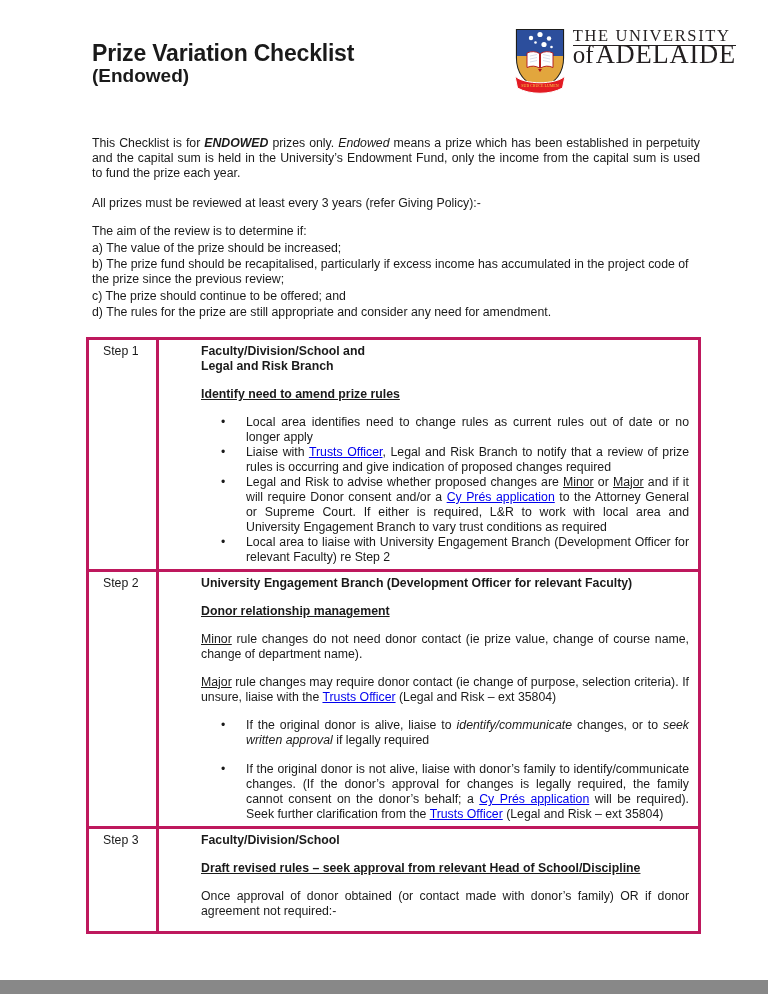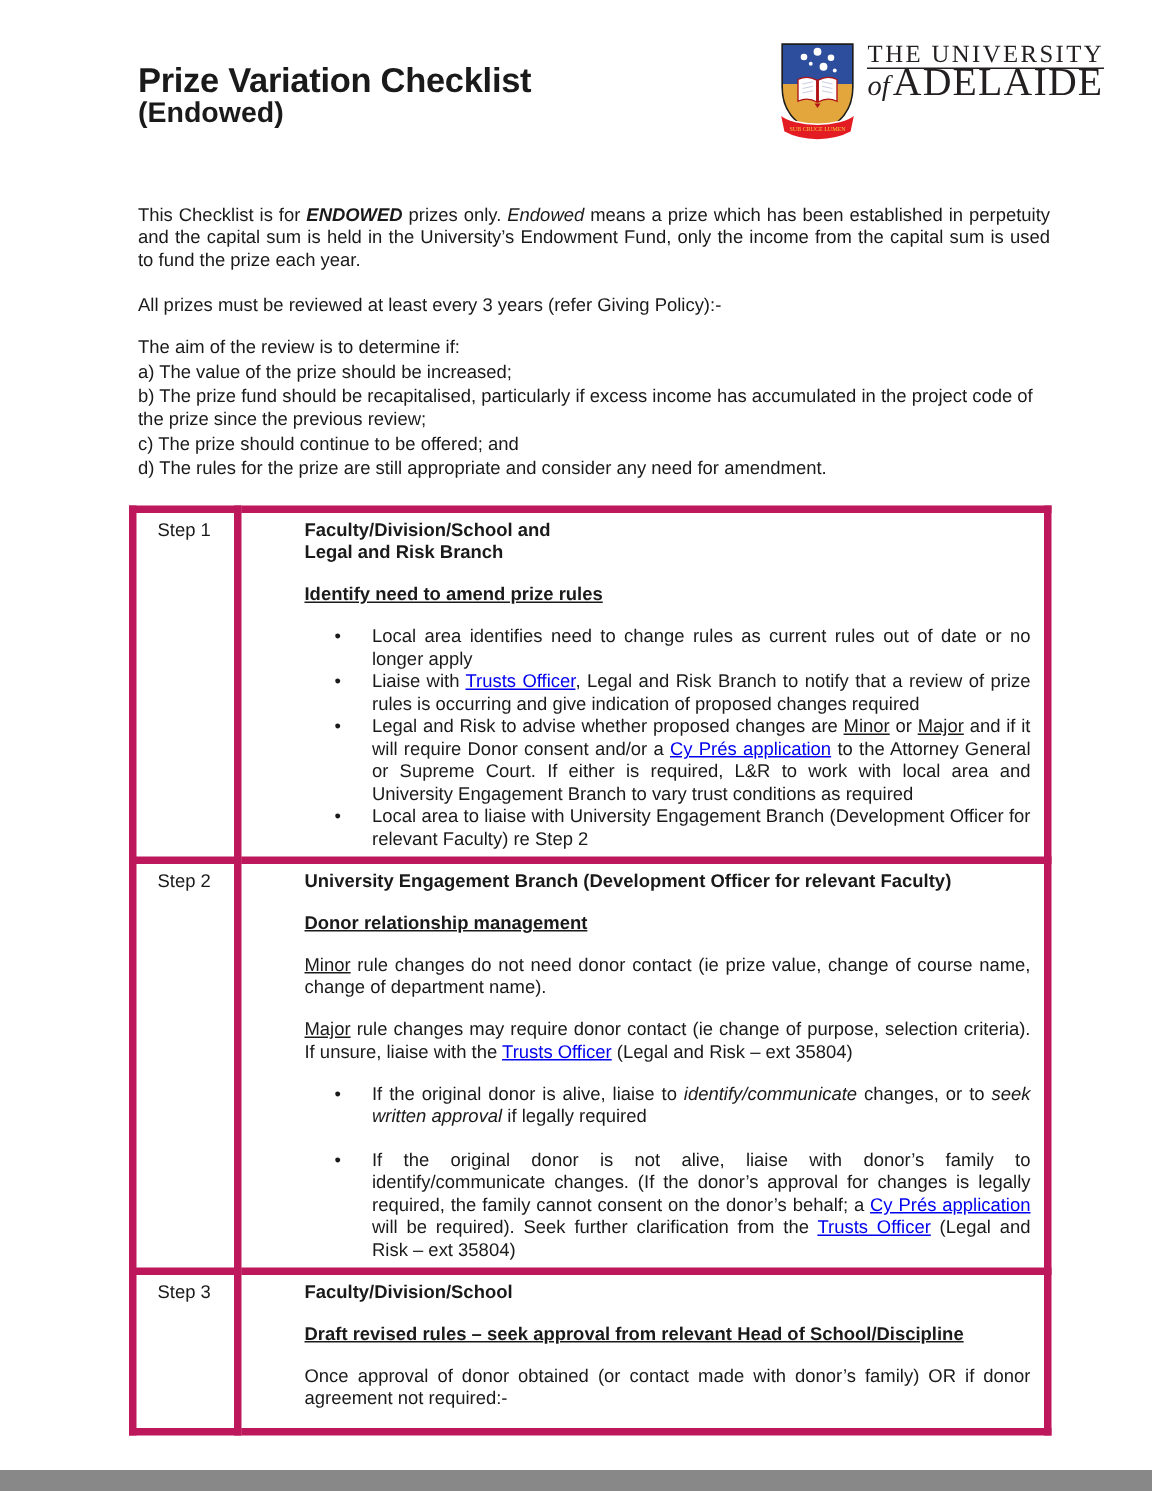--- a/index.html
+++ b/index.html
@@ -18,38 +18,38 @@
   
   .hdr { display:flex; justify-content:space-between; align-items:flex-start; }
   .title { font-size:23px; line-height:26px; font-weight:bold; letter-spacing:-0.2px; }
   .subtitle { font-size:19px; line-height:18px; font-weight:bold; margin-top:1px; }
   .logo { display:flex; align-items:flex-start; margin-top:-12px; margin-right:-36px; }
   .crest { width:52px; height:68px; flex:0 0 auto; }
   .lockup { margin-left:7px; font-family:"Liberation Serif","DejaVu Serif",serif; color:#231f20; }
   .lockup-top { font-size:16.5px; letter-spacing:1.6px; padding-bottom:2px;
                 border-bottom:1.8px solid #231f20; white-space:nowrap; }
   .lockup-bottom { display:flex; align-items:baseline; margin-top:1px; }
-  .lockup-of { font-style:italic; font-size:19px; margin-right:2px; }
+  .lockup-of { font-size:25px; margin-right:2px; }
   .lockup-name { font-size:26.5px; letter-spacing:0.8px; }
 
   
   .intro { margin-top:40px; }
   .intro p { text-align:justify; }
   .sp1 { margin-top:15px; }
   .aim { margin-top:13px; }
   .aim div { margin-bottom:1.5px; text-align:left; }
   .r-i  { font-style:italic; }
   .r-bi { font-weight:bold; font-style:italic; }
   .r-u  { text-decoration:underline; }
   a.r-lnk { color:var(--link,#0000EE); text-decoration:underline; cursor:pointer; }
 
   
   .tbl-wrap { margin:17px 0 0 -6px; }
   table.steps { border-collapse:collapse; width:615px; table-layout:fixed; }
-  table.steps td { border:5px solid #be185d; vertical-align:top; }
+  table.steps td { border:3px solid #be185d; vertical-align:top; }
   td.lbl { width:70px; padding:4px 4px 4px 14px; }
   td.cnt { padding:4px 9px 4px 10px; }
   td.cnt p { text-align:justify; margin:0;padding-left:32px; }
   .bold { font-weight:bold; }
   .subhead { font-weight:bold; text-decoration:underline; text-align:left; }
   .mt { margin-top:13px !important; }
   td.cnt ul { list-style:none; margin:13px 0 0 0; padding:0; }
   td.cnt li { position:relative; padding-left:77px; text-align:justify; }
   td.cnt li::before { content:"\2022"; position:absolute; left:52px; top:0; }
   td.cnt li.gap { margin-top:14px; }

